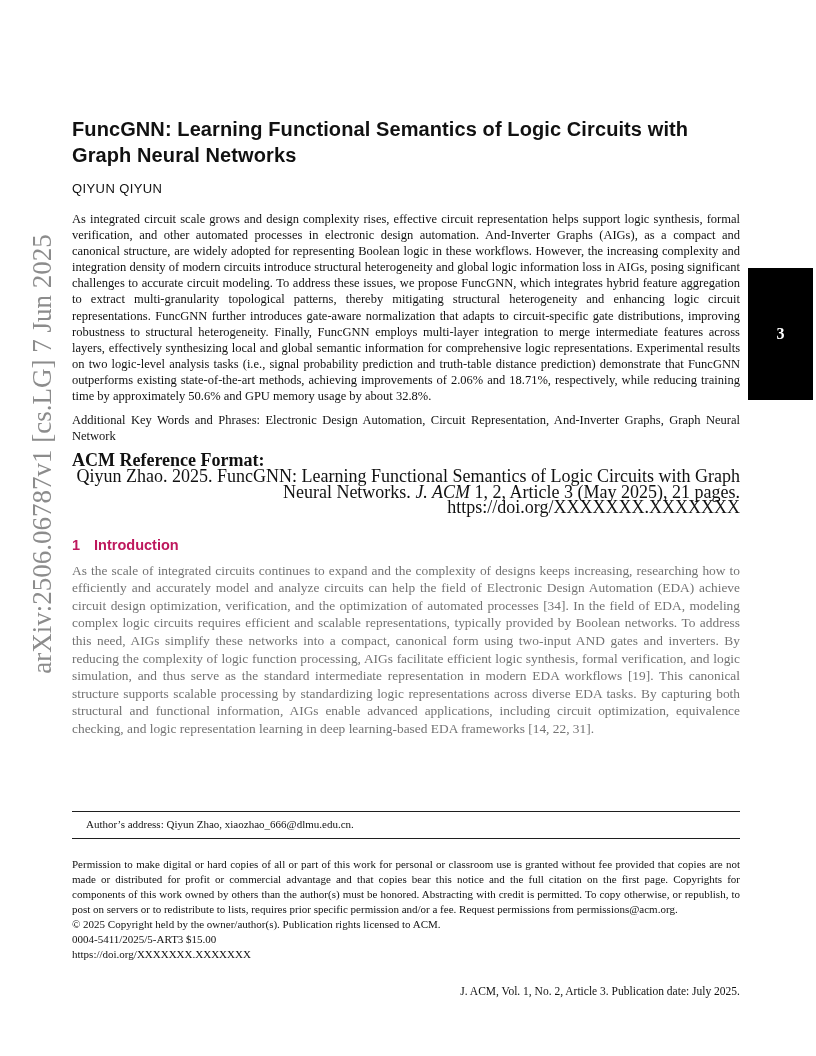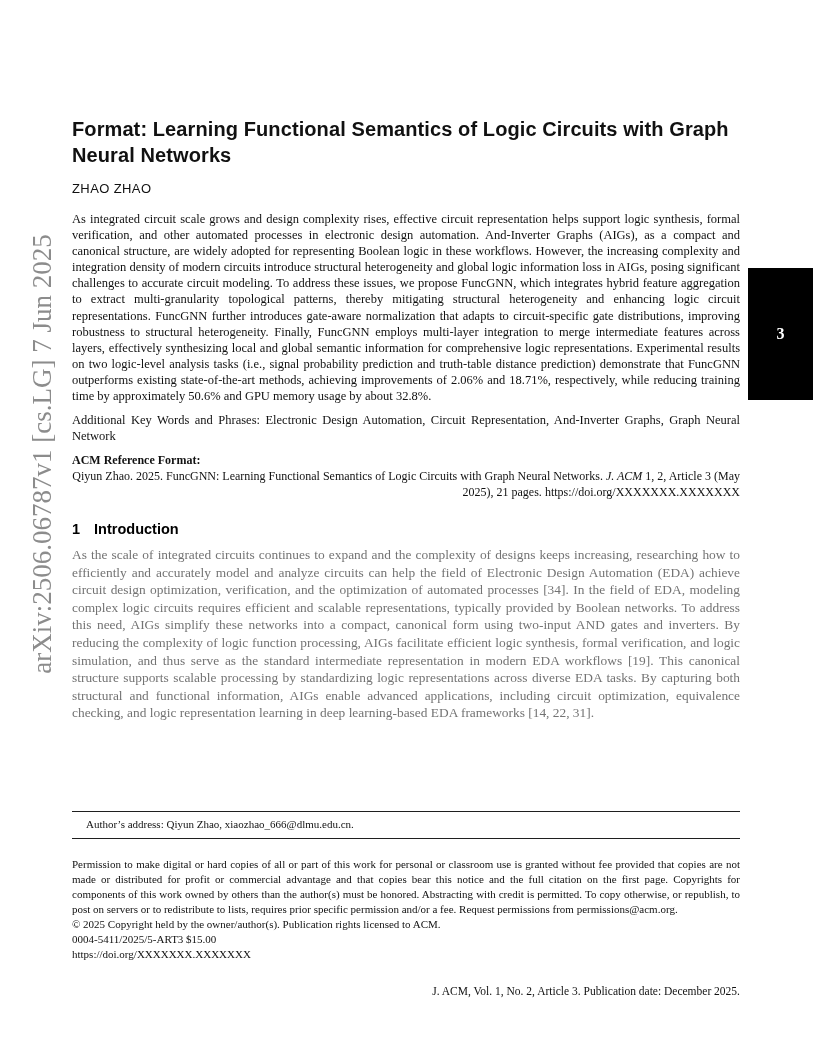--- a/index.html
+++ b/index.html
@@ -35,28 +35,28 @@
     font-size:13px; letter-spacing:0.4px; color:#111;
   }
   .abstract {
     margin-top:15px; font-size:12.5px; line-height:16.1px;
     text-align:justify; color:#111;
   }
   .keywords {
     margin-top:8px; font-size:12.5px; line-height:16.1px;
     text-align:justify; color:#111;
   }
-  .acmref { margin-top:9px; font-size:12px; line-height:15.6px; }
+  .acmref { margin-top:9px; font-size:18px; line-height:15.6px; }
   .acmref .head { font-weight:bold; }
   .acmref .cite { text-align:right; }
   .acmref .journal { font-style:italic; }
   .doi-text { color:#111; text-decoration:none; }
   .section-heading {
     margin-top:21px; font-family:"Liberation Sans","DejaVu Sans",sans-serif;
-    font-weight:bold; font-size:14.5px; color:#000000;
+    font-weight:bold; font-size:14.5px; color:#be185d;
   }
   .section-heading .num { margin-right:14px; }
   .intro {
     margin-top:9px; font-size:13.4px; line-height:17.6px;
     text-align:justify; color:#737373;
   }
   .footnotes { position:absolute; left:72px; top:811px; width:668px; }
   .rule { height:0; border-top:1.4px solid #1f1f1f; }
   .address { margin-top:5px; font-size:11px; line-height:14px; color:#111;margin-left:14px; }
   .rule2 { margin-top:7px; }
@@ -76,23 +76,23 @@
 <div class="page">
 
   <div class="watermark">arXiv:2506.06787v1  [cs.LG]  7 Jun 2025</div>
 
   <div class="pagenum-box">
     <span class="num">3</span>
   </div>
 
   <div class="content">
 
-    <h1 class="title">Format: Learning Functional Semantics of Logic Circuits with Graph Neural Networks</h1>
+    <h1 class="title">FuncGNN: Learning Functional Semantics of Logic Circuits with Graph Neural Networks</h1>
 
-    <div class="author">ZHAO ZHAO</div>
+    <div class="author">QIYUN QIYUN</div>
 
     <div class="abstract">As integrated circuit scale grows and design complexity rises, effective circuit representation helps support logic synthesis, formal verification, and other automated processes in electronic design automation. And-Inverter Graphs (AIGs), as a compact and canonical structure, are widely adopted for representing Boolean logic in these workflows. However, the increasing complexity and integration density of modern circuits introduce structural heterogeneity and global logic information loss in AIGs, posing significant challenges to accurate circuit modeling. To address these issues, we propose FuncGNN, which integrates hybrid feature aggregation to extract multi-granularity topological patterns, thereby mitigating structural heterogeneity and enhancing logic circuit representations. FuncGNN further introduces gate-aware normalization that adapts to circuit-specific gate distributions, improving robustness to structural heterogeneity. Finally, FuncGNN employs multi-layer integration to merge intermediate features across layers, effectively synthesizing local and global semantic information for comprehensive logic representations. Experimental results on two logic-level analysis tasks (i.e., signal probability prediction and truth-table distance prediction) demonstrate that FuncGNN outperforms existing state-of-the-art methods, achieving improvements of 2.06% and 18.71%, respectively, while reducing training time by approximately 50.6% and GPU memory usage by about 32.8%.</div>
 
     <div class="keywords">Additional Key Words and Phrases: Electronic Design Automation, Circuit Representation, And-Inverter Graphs, Graph Neural Network</div>
 
     <div class="acmref">
       <div class="head">ACM Reference Format:</div>
       <div class="cite"><span>Qiyun Zhao. 2025. FuncGNN: Learning Functional Semantics of Logic Circuits with Graph Neural Networks.</span>
         <span class="journal">J. ACM</span>
         <span>1, 2, Article 3 (May 2025), 21 pages.</span>
@@ -110,15 +110,15 @@
   <div class="footnotes">
     <div class="rule"></div>
     <div class="address">Author’s address: Qiyun Zhao, xiaozhao_666@dlmu.edu.cn.</div>
     <div class="rule rule2"></div>
     <div class="permission">Permission to make digital or hard copies of all or part of this work for personal or classroom use is granted without fee provided that copies are not made or distributed for profit or commercial advantage and that copies bear this notice and the full citation on the first page. Copyrights for components of this work owned by others than the author(s) must be honored. Abstracting with credit is permitted. To copy otherwise, or republish, to post on servers or to redistribute to lists, requires prior specific permission and/or a fee. Request permissions from permissions@acm.org.</div>
     <div class="fineline">© 2025 Copyright held by the owner/author(s). Publication rights licensed to ACM.</div>
     <div class="fineline">0004-5411/2025/5-ART3 $15.00</div>
     <div class="fineline doi-text">https://doi.org/XXXXXXX.XXXXXXX</div>
   </div>
 
-  <div class="footer">J. ACM, Vol. 1, No. 2, Article 3. Publication date: December 2025.</div>
+  <div class="footer">J. ACM, Vol. 1, No. 2, Article 3. Publication date: July 2025.</div>
 
 </div>
 
 </body></html>

